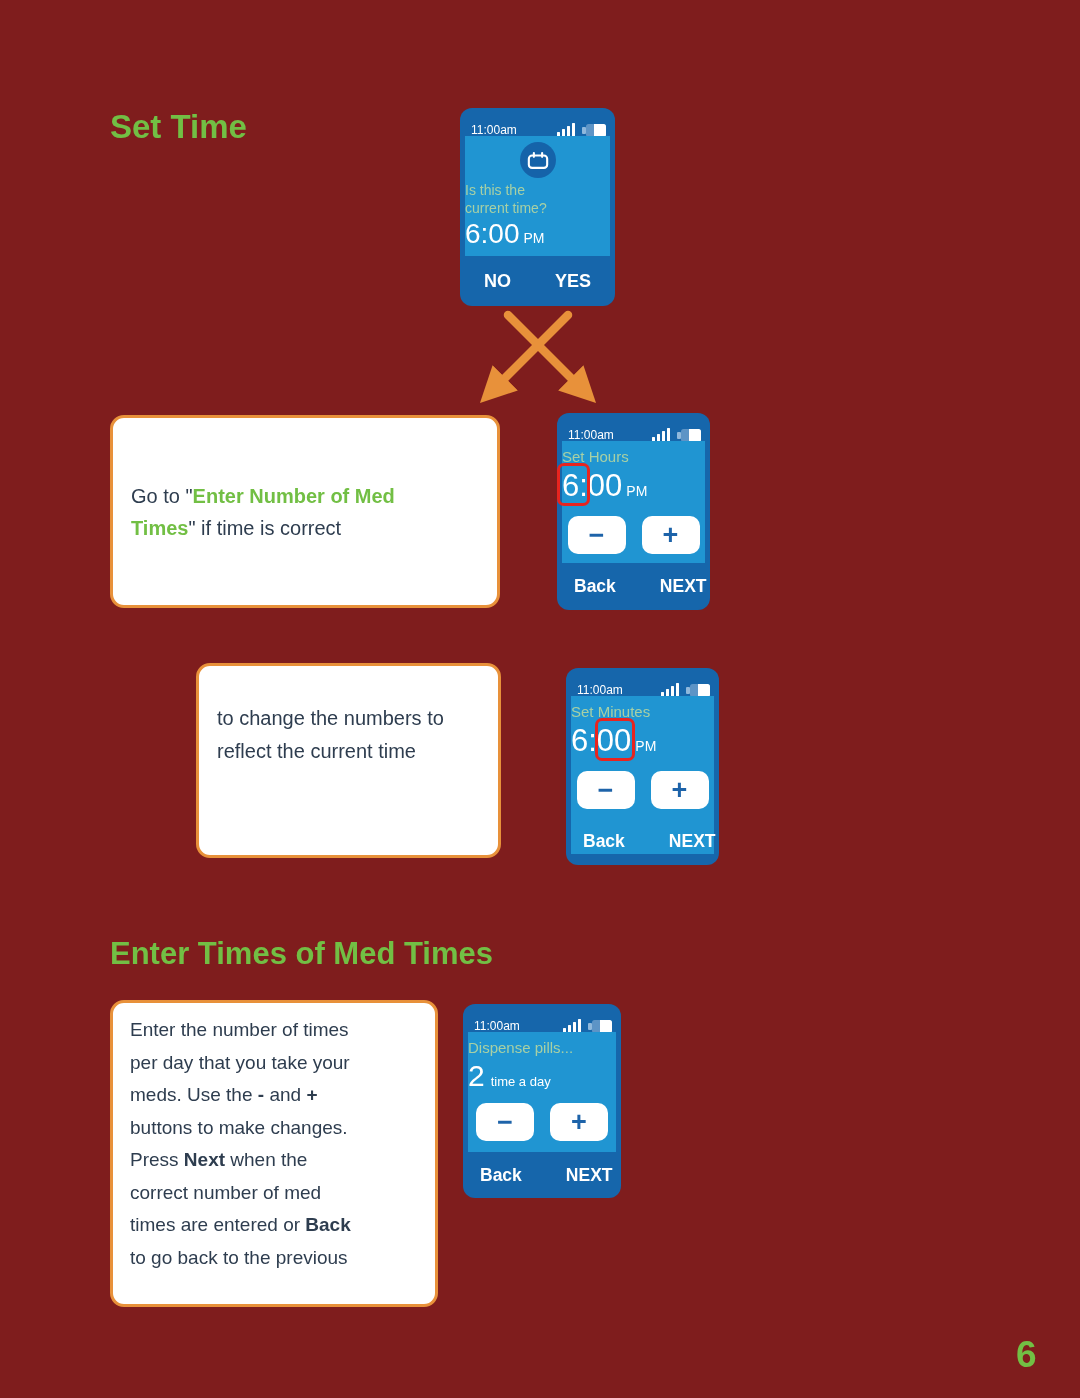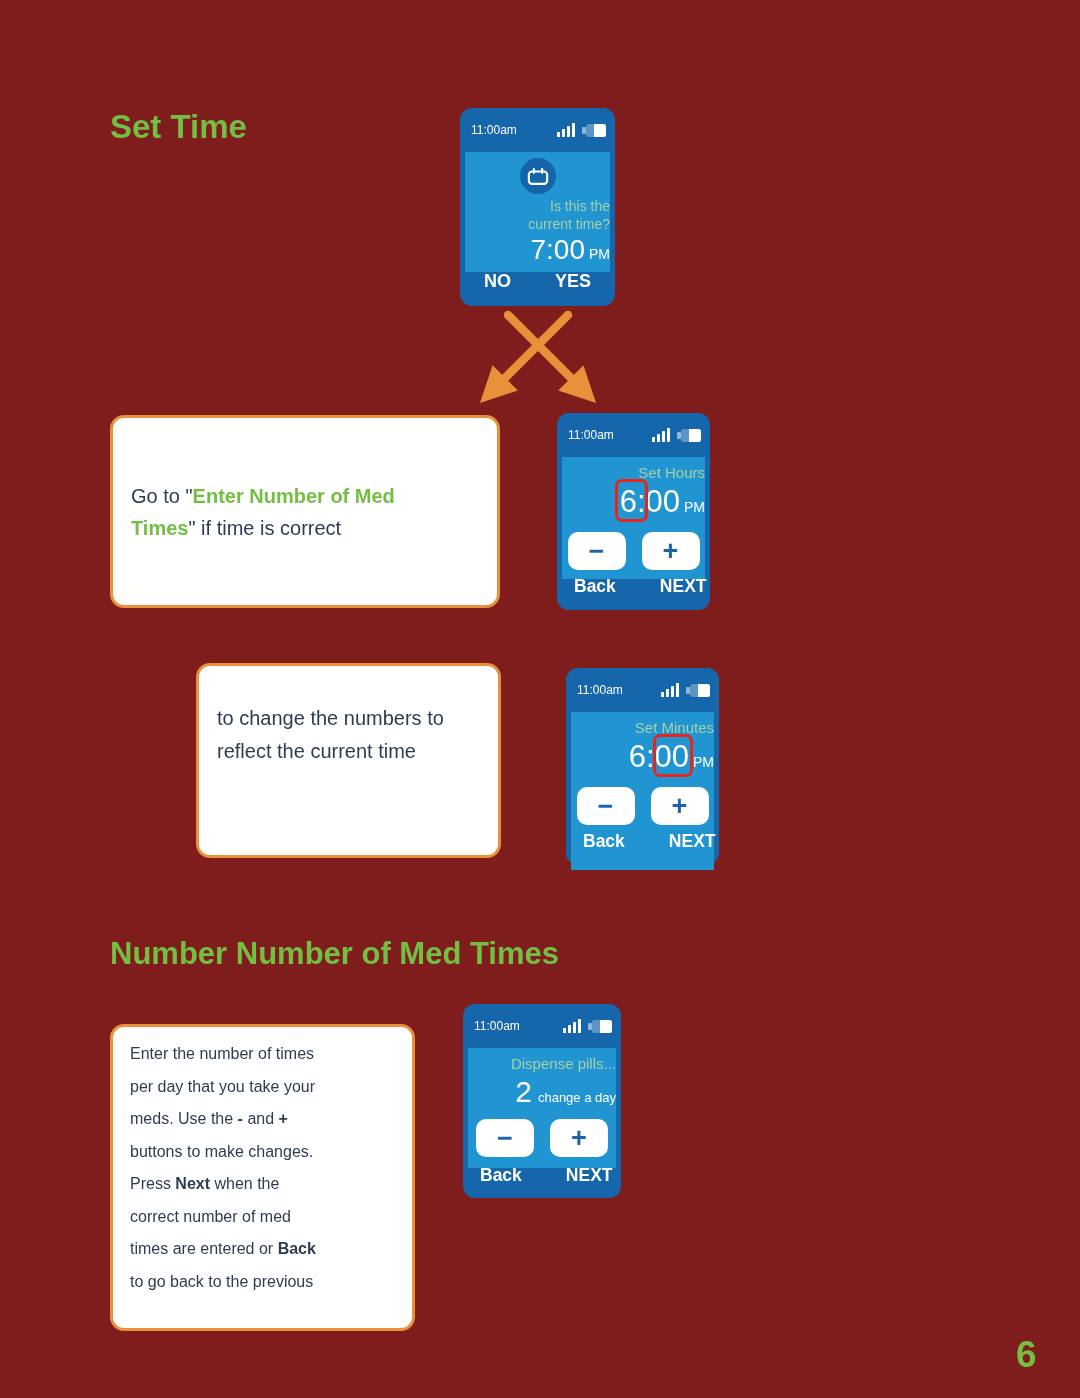--- a/index.html
+++ b/index.html
@@ -12,36 +12,36 @@
 
   .pagenum { position:absolute; left:1016px; top:1334px; font-size:37px; font-weight:700; color:#72bf44; }
 
   
   .callout { position:absolute; background:#fff; border:3.5px solid #e8913a; border-radius:14px;
              color:#2e3d4f; }
   .callout b { font-weight:700; }
   .callout .green { color:#72bf44; font-weight:700; }
   .box-goto  { left:110px; top:415px; width:390px; height:193px; padding:62px 16px 0 18px; font-size:20px; line-height:32px; }
   .box-press { left:196px; top:663px; width:305px; height:195px; padding:36px 14px 0 18px; font-size:20px; line-height:33px; }
-  .box-enter { left:110px; top:1000px; width:305px; height:307px; padding:11px 10px 0 17px; font-size:16px; line-height:32.5px;margin-top:24px; }
+  .box-enter { left:110px; top:1000px; width:328px; height:307px; padding:11px 10px 0 17px; font-size:19px; line-height:32.5px; }
 
   
   .phone { position:absolute; background:#1666ab; border-radius:12px; color:#fff; }
   .statusbar { height:44px; display:flex; align-items:center; justify-content:space-between; padding:0 9px 0 11px; font-size:12px; color:#fff; }
   .status-icons { display:flex; align-items:flex-end; }
   .sig { display:flex; align-items:flex-end; gap:2px; height:14px; }
   .sig i { display:block; width:3px; background:#fff; border-radius:0.5px; }
   .sig i:nth-child(1){height:5px} .sig i:nth-child(2){height:8px}
   .sig i:nth-child(3){height:11px} .sig i:nth-child(4){height:14px}
   .batt { position:relative; width:24px; height:13px; margin-left:7px; }
   .batt .nub { position:absolute; left:0; top:3px; width:3.5px; height:7px; background:#8fb8dc; border-radius:1px; }
   .batt .body { position:absolute; left:4px; right:0; top:0; bottom:0; background:#5d94c6; border-radius:2.5px; overflow:hidden; }
   .batt .fill { position:absolute; right:0; top:0; bottom:0; width:60%; background:#fff; }
 
-  .screen { position:absolute; left:5px; right:5px; top:28px; background:#2095d2; text-align:right;margin-top:16px; }
+  .screen { position:absolute; left:5px; right:5px; top:28px; background:#2095d2; text-align:left; }
   .scr-title { color:#a7d0a5; font-size:15px; margin-top:7px; }
   .question { color:#a7d0a5; font-size:14px; line-height:18px; margin-top:2px; }
   .cal-circle { width:36px; height:36px; border-radius:50%; background:#1563a9; margin:6px auto 3px;
                 display:flex; align-items:center; justify-content:center; }
   .time { color:#fff; font-size:31px; margin-top:3px; white-space:nowrap; }
   .time .ampm { font-size:14px; margin-left:4px; }
   .time-big { font-size:28px; margin-top:1px; }
   .redbox { position:relative; display:inline-block; }
   .redbox::after { content:""; position:absolute; border:3.5px solid #e8241f; border-radius:7px; pointer-events:none; }
   .redbox.rb-hours::after { top:-5px; bottom:-2px; left:-5px; right:-2px; }
@@ -92,21 +92,21 @@
         <svg width="22" height="19" viewBox="0 0 24 20">
           <rect x="2" y="4.5" width="20" height="13.5" rx="3.5" fill="none" stroke="#ffffff" stroke-width="2.3"></rect>
           <line x1="7.5" y1="1.8" x2="7.5" y2="6" stroke="#ffffff" stroke-width="2.3" stroke-linecap="round"></line>
           <line x1="16.5" y1="1.8" x2="16.5" y2="6" stroke="#ffffff" stroke-width="2.3" stroke-linecap="round"></line>
         </svg>
       </div>
       <div class="question">
         <div>Is this the</div>
         <div>current time?</div>
       </div>
-      <div class="time time-big"><span>7:00</span><span class="ampm">PM</span></div>
+      <div class="time time-big"><span>6:00</span><span class="ampm">PM</span></div>
     </div>
     <div class="navbar noyes">
       <span>NO</span>
       <span>YES</span>
     </div>
   </div>
 
   <svg class="arrows" width="170" height="98" viewBox="0 0 170 98">
     <defs>
       <marker id="ah" markerWidth="4.2" markerHeight="4.2" refX="1.2" refY="2.1" orient="auto">
@@ -184,21 +184,21 @@
         <div class="pmbtn">−</div>
         <div class="pmbtn">+</div>
       </div>
     </div>
     <div class="navbar backnext">
       <span>Back</span>
       <span>NEXT</span>
     </div>
   </div>
 
-  <div class="h1 med-times">Number Number of Med Times</div>
+  <div class="h1 med-times">Enter Times of Med Times</div>
 
   <div class="callout box-enter">
     <div class="line">Enter the number of times</div>
     <div class="line">per day that you take your</div>
     <div class="line"><span>meds. Use the </span><b>-</b><span> and </span><b>+</b></div>
     <div class="line">buttons to make changes.</div>
     <div class="line"><span>Press </span><b>Next</b><span> when the</span></div>
     <div class="line">correct number of med</div>
     <div class="line"><span>times are entered or </span><b>Back</b></div>
     <div class="line">to go back to the previous</div>
@@ -217,21 +217,21 @@
         <span class="batt">
             <span class="nub"></span>
             <span class="body">
               <span class="fill"></span>
             </span>
           </span>
       </span>
     </div>
     <div class="screen" style="height:120px;">
       <div class="scr-title">Dispense pills...</div>
-      <div class="count-row"><span class="count">2</span><span class="unit">change a day</span></div>
+      <div class="count-row"><span class="count">2</span><span class="unit">time a day</span></div>
       <div class="btnrow" style="margin-top:10px;">
         <div class="pmbtn">−</div>
         <div class="pmbtn">+</div>
       </div>
     </div>
     <div class="navbar backnext" style="height:46px;">
       <span>Back</span>
       <span>NEXT</span>
     </div>
   </div>

